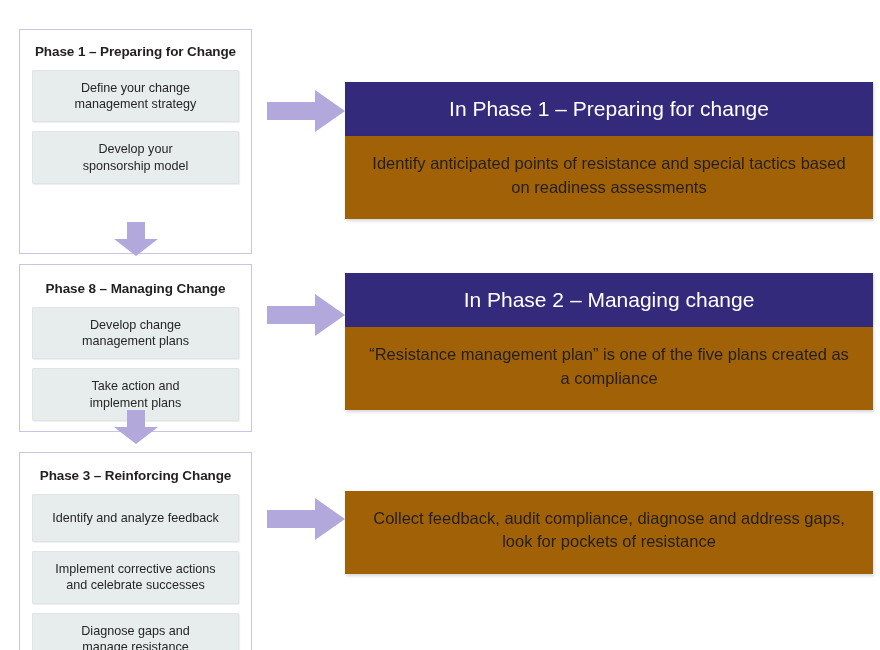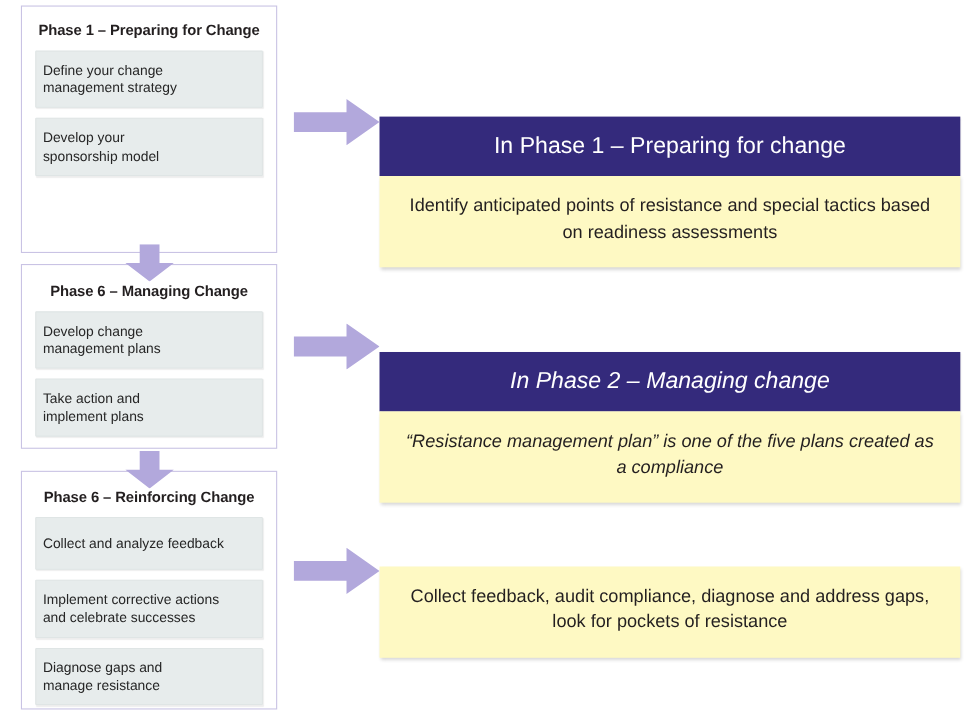--- a/index.html
+++ b/index.html
@@ -17,20 +17,21 @@
   }
 
   
   .phase-panel {
     position: absolute;
     left: 19px;
     width: 233px;
     box-sizing: border-box;
     background: #ffffff;
     border: 1px solid #c9c3e4;
+    margin-top: 24px;
   }
   #phase-panel-1 { top: 5px;   height: 225px; }
   #phase-panel-2 { top: 240px; height: 168px; }
   #phase-panel-3 { top: 428px; height: 217px; }
 
   .phase-title {
     text-align: center;
     font-size: 13.5px;
     font-weight: bold;
     color: #231f20;
@@ -44,20 +45,21 @@
 
   .step-list {
     padding: 0 12px;
   }
   .step-box {
     box-sizing: border-box;
     width: 100%;
     background: #e7ecec;
     border: 1px solid #dfe5e5;
     border-radius: 1px;
+    text-align: center;
     font-size: 12.6px;
     line-height: 1.28;
     color: #262626;
     padding: 9px 6px;
     margin-bottom: 9px;
     box-shadow: 1px 1px 1px rgba(0,0,0,0.07);
   }
   .step-box.single-line { padding: 15px 6px; }
 
   
@@ -70,38 +72,37 @@
   }
   #down-arrow-1 { top: 222px; }
   #down-arrow-2 { top: 410px; }
   .down-arrow svg { display: block; width: 48px; height: 34px; }
 
   
   .callout {
     position: absolute;
     left: 345px;
     width: 528px;
-    margin-top: 24px;
   }
   #callout-1 { top: 82px; }
-  #callout-2 { top: 296px; font-style: italic; }
+  #callout-2 { top: 273px; }
   #callout-3 { top: 491px; }
 
   .callout-header {
     background: #342a7c;
     color: #ffffff;
     text-align: center;
     font-size: 21px;
     line-height: 1.2;
     padding: 14px 10px 15px;
     box-sizing: border-box;
     box-shadow: 1px 1px 2px rgba(0,0,0,0.18);
   }
   .callout-body {
-    background: #fef9c3;
+    background: #a16207;
     color: #231f20;
     text-align: center;
     font-size: 16.5px;
     line-height: 1.42;
     padding: 16px 22px 20px;
     box-sizing: border-box;
     box-shadow: 1px 2px 3px rgba(0,0,0,0.16);
   }
 
   
@@ -128,37 +129,37 @@
   </div>
 </div>
 
 <div class="down-arrow" id="down-arrow-1">
   <svg viewBox="0 0 48 34" xmlns="http://www.w3.org/2000/svg">
     <polygon points="15,0 33,0 33,17 46,17 24,34 2,17 15,17" fill="#b2a8dc"></polygon>
   </svg>
 </div>
 
 <div class="phase-panel" id="phase-panel-2">
-  <div class="phase-title">Phase 6 – Managing Change</div>
+  <div class="phase-title">Phase 8 – Managing Change</div>
   <div class="step-list">
     <div class="step-box">Develop change<br>management plans</div>
     <div class="step-box">Take action and<br>implement plans</div>
   </div>
 </div>
 
 <div class="down-arrow" id="down-arrow-2">
   <svg viewBox="0 0 48 34" xmlns="http://www.w3.org/2000/svg">
     <polygon points="15,0 33,0 33,17 46,17 24,34 2,17 15,17" fill="#b2a8dc"></polygon>
   </svg>
 </div>
 
 <div class="phase-panel" id="phase-panel-3">
-  <div class="phase-title">Phase 6 – Reinforcing Change</div>
+  <div class="phase-title">Phase 3 – Reinforcing Change</div>
   <div class="step-list">
-    <div class="step-box single-line">Collect and analyze feedback</div>
+    <div class="step-box single-line">Identify and analyze feedback</div>
     <div class="step-box">Implement corrective actions<br>and celebrate successes</div>
     <div class="step-box">Diagnose gaps and<br>manage resistance</div>
   </div>
 </div>
 
 <div class="right-arrow" id="right-arrow-1">
   <svg viewBox="0 0 78 42" xmlns="http://www.w3.org/2000/svg">
     <polygon points="0,12 48,12 48,0 78,21 48,42 48,30 0,30" fill="#b2a8dc"></polygon>
   </svg>
 </div>

